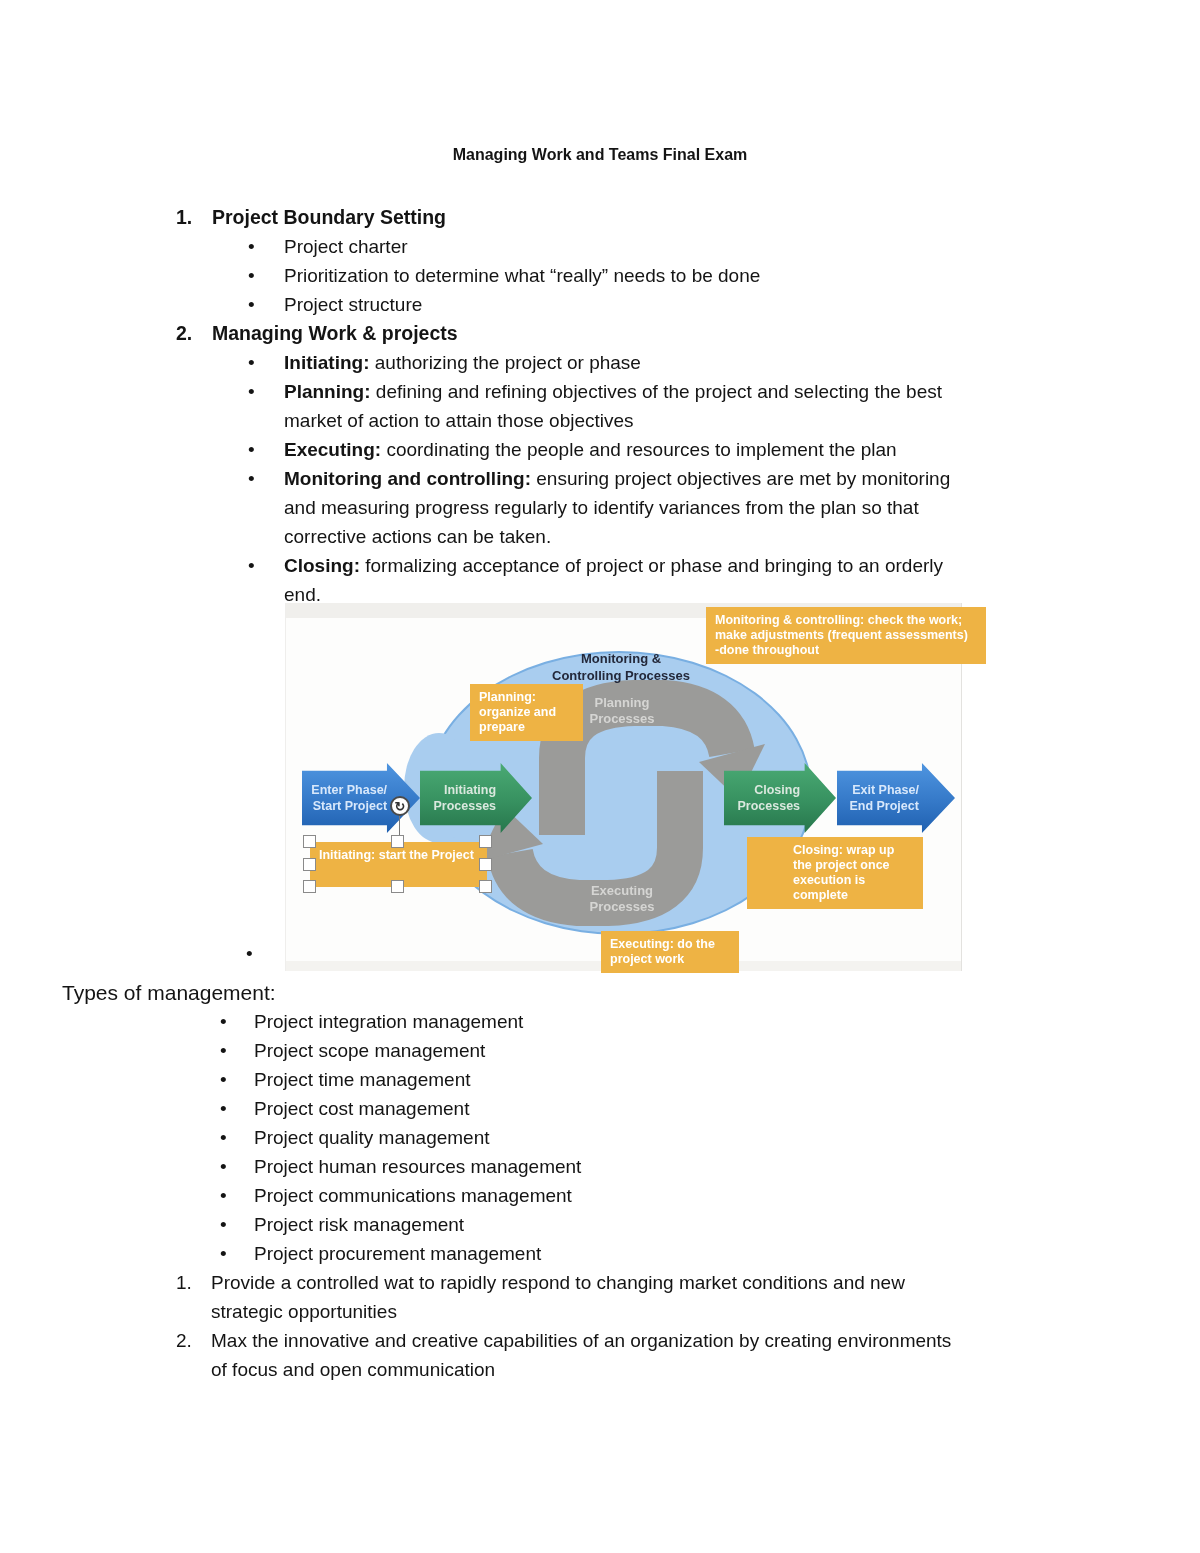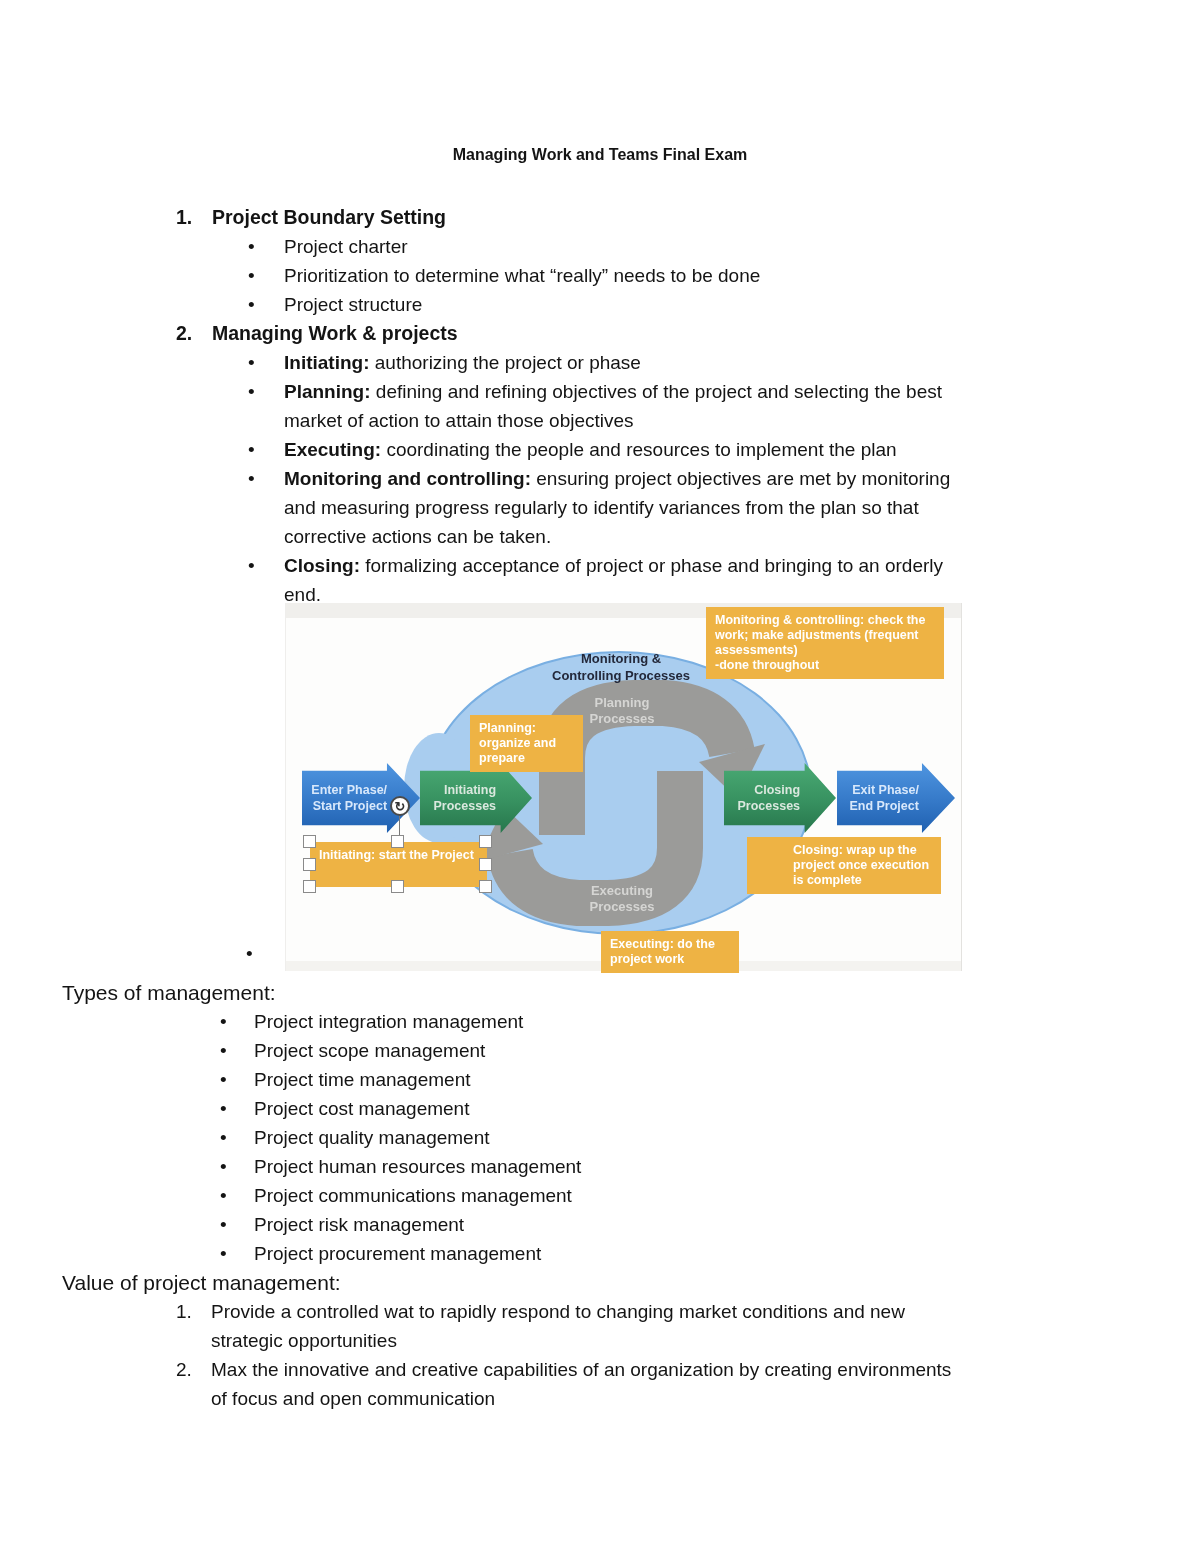--- a/index.html
+++ b/index.html
@@ -53,24 +53,24 @@
   .arrow.blue .albl { color:#d8e8fb; }
   .arrow.green .albl { color:#dae8de; }
   .a-enter { left:16px; width:118px; }
   .a-init  { left:134px; width:112px; }
   .a-close { left:438px; width:112px; }
   .a-exit  { left:551px; width:118px; }
 
   .callout { position:absolute; background:#eeb344; color:#ffffff; font-weight:700;
     font-size:12.5px; line-height:15px; padding:6px 9px; box-sizing:border-box;
     white-space:pre-line; }
-  .c-mon  { left:420px; top:4px;   width:238px; }
-  .c-plan { left:184px; top:112px;  width:113px; }
+  .c-mon  { left:420px; top:4px;   width:280px; }
+  .c-plan { left:184px; top:81px;  width:113px; }
   .c-init { left:24px;  top:239px; width:177px; height:45px; }
-  .c-close{ left:461px; top:234px; width:194px;padding-left:46px; }
+  .c-close{ left:461px; top:234px; width:176px;padding-left:46px; }
   .c-exec { left:315px; top:328px; width:138px; }
 
   .hnd { position:absolute; width:13px; height:13px; background:#fff;
     border:1px solid #8a8a8a; box-sizing:border-box; z-index:6; }
   .rot { position:absolute; left:104px; top:193px; width:20px; height:20px; border-radius:50%;
     background:#fff; border:2px solid #4a4a4a; box-sizing:border-box; z-index:6;
     display:flex; align-items:center; justify-content:center;
     font-size:13px; line-height:1; color:#333; font-weight:700; }
   .rotline { position:absolute; left:113px; top:213px; width:1px; height:22px; background:#777; z-index:5; }
   .imgbullet { position:absolute; left:-40px; bottom:6px; font-size:19px; color:#141414; }
@@ -205,21 +205,20 @@
     <div class="li typesli">
       <span class="bullet">•</span><span class="t">Project communications management</span>
     </div>
     <div class="li typesli">
       <span class="bullet">•</span><span class="t">Project risk management</span>
     </div>
     <div class="li typesli">
       <span class="bullet">•</span><span class="t">Project procurement management</span>
     </div>
 
-    <div class="h0">Value of project management:</div>
     <div class="li valueli">
       <span class="num">1.</span><span class="t">Provide a controlled wat to rapidly respond to changing market conditions and new
 strategic opportunities</span>
     </div>
     <div class="li valueli">
       <span class="num">2.</span><span class="t">Max the innovative and creative capabilities of an organization by creating environments
 of focus and open communication</span>
     </div>
 
   </div>

